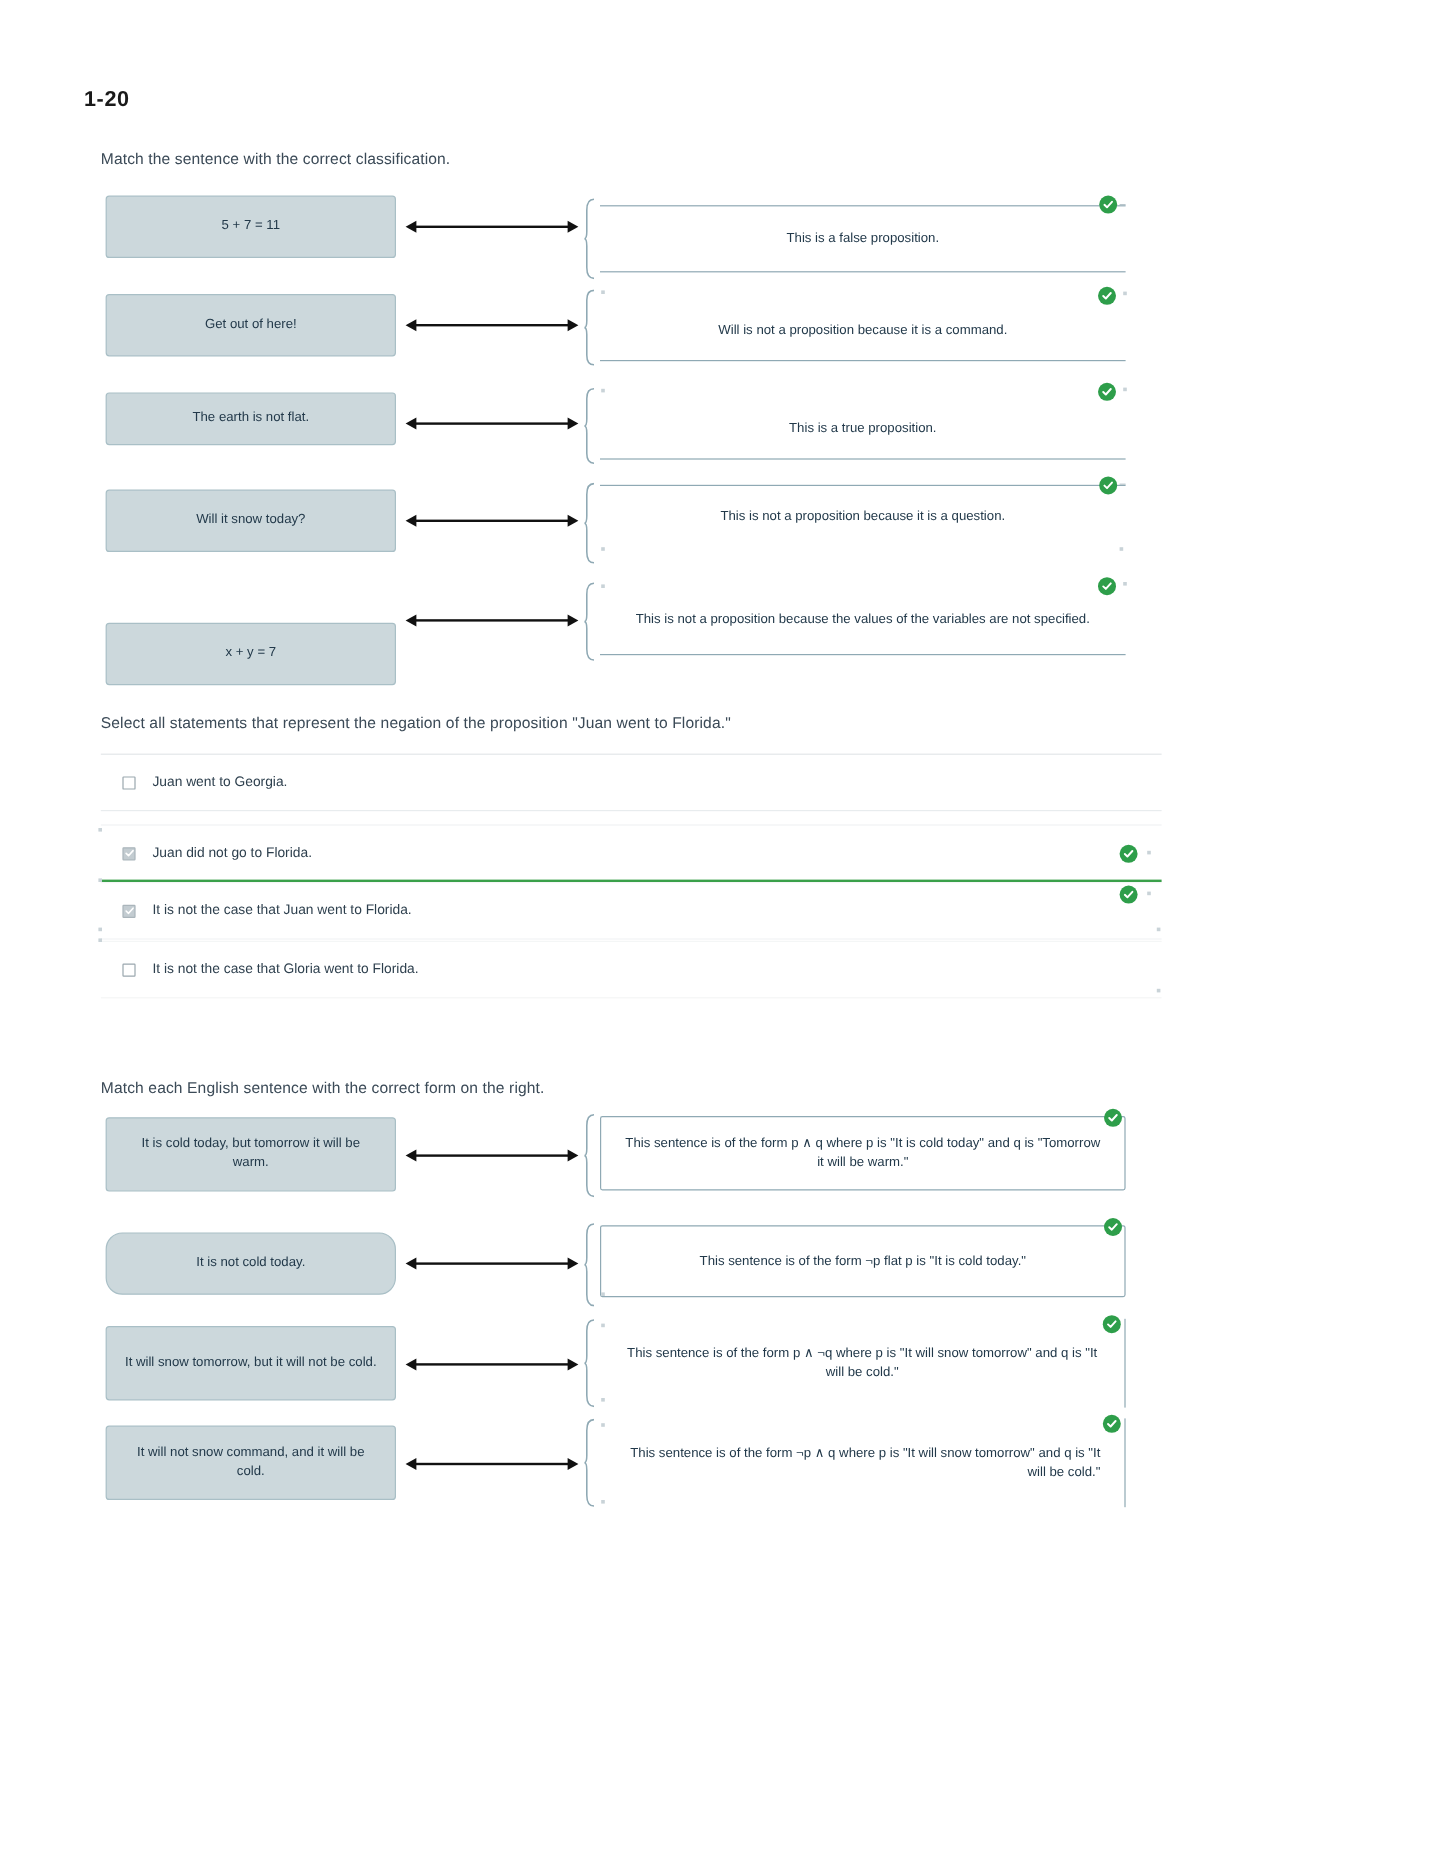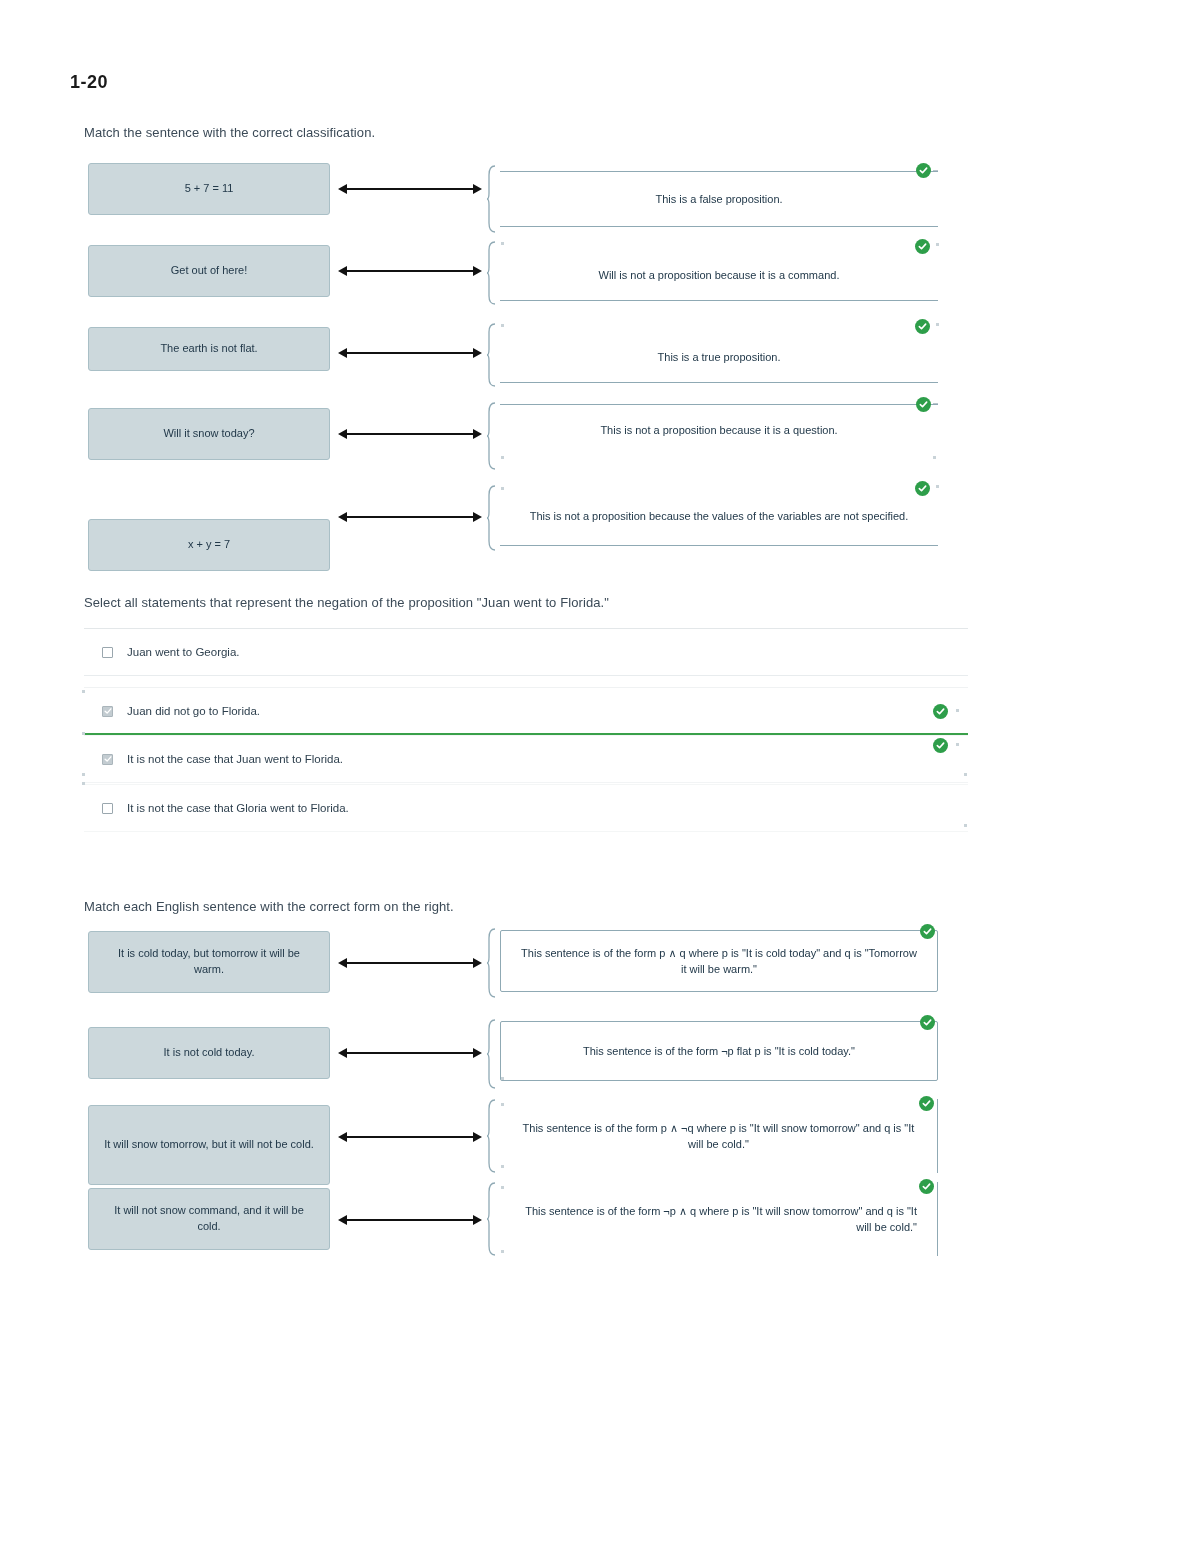--- a/index.html
+++ b/index.html
@@ -398,42 +398,42 @@
       </div>
       <div class="right-box boxed" style="top:-1px; height:62px;">This sentence is of the form p ∧ q where p is "It is cold today" and q is "Tomorrow it will be warm."</div>
       <div class="check-badge" style="left:920px; top:-7px;">
         <svg width="9" height="9" viewBox="0 0 10 10">
             <path d="M1.5 5.2 L3.9 7.5 L8.5 2.4" fill="none" stroke="#fff" stroke-width="1.8" stroke-linecap="round" stroke-linejoin="round"></path>
           </svg>
       </div>
     </div>
 
     <div class="match-row" style="top:1023px;">
-      <div class="left-box" style="top:4px; height:52px;">It is not cold today.</div>
+      <div class="left-box" style="top:4px; height:52px;border-radius:14px;">It is not cold today.</div>
       <div class="arrow" style="top:23px;">
         <div class="head left"></div>
           <div class="shaft"></div>
           <div class="head right"></div>
       </div>
       <div class="brace" style="top:-4px;">
         <svg width="11" height="70" viewBox="0 0 11 70">
             <path d="M9 1 Q3 1 3 10 L3 29 Q3 35 1 35 Q3 35 3 41 L3 60 Q3 69 9 69" fill="none" stroke="#8fa9b4" stroke-width="1.3"></path>
           </svg>
       </div>
       <div class="right-box boxed" style="top:-2px; height:60px;">This sentence is of the form ¬p flat p is "It is cold today."</div>
       <div class="check-badge" style="left:920px; top:-8px;">
         <svg width="9" height="9" viewBox="0 0 10 10">
             <path d="M1.5 5.2 L3.9 7.5 L8.5 2.4" fill="none" stroke="#fff" stroke-width="1.8" stroke-linecap="round" stroke-linejoin="round"></path>
           </svg>
       </div>
       <div class="dot" style="left:501px; top:54px;"></div>
     </div>
 
     <div class="match-row" style="top:1105px;">
-      <div class="left-box" style="top:0; height:80px;">It will snow tomorrow, but it will not be cold.</div>
+      <div class="left-box" style="top:0; height:62px;">It will snow tomorrow, but it will not be cold.</div>
       <div class="arrow" style="top:25px;">
         <div class="head left"></div>
           <div class="shaft"></div>
           <div class="head right"></div>
       </div>
       <div class="brace" style="top:-6px;">
         <svg width="11" height="74" viewBox="0 0 11 74">
             <path d="M9 1 Q3 1 3 10 L3 31 Q3 37 1 37 Q3 37 3 43 L3 64 Q3 73 9 73" fill="none" stroke="#8fa9b4" stroke-width="1.3"></path>
           </svg>
       </div>

